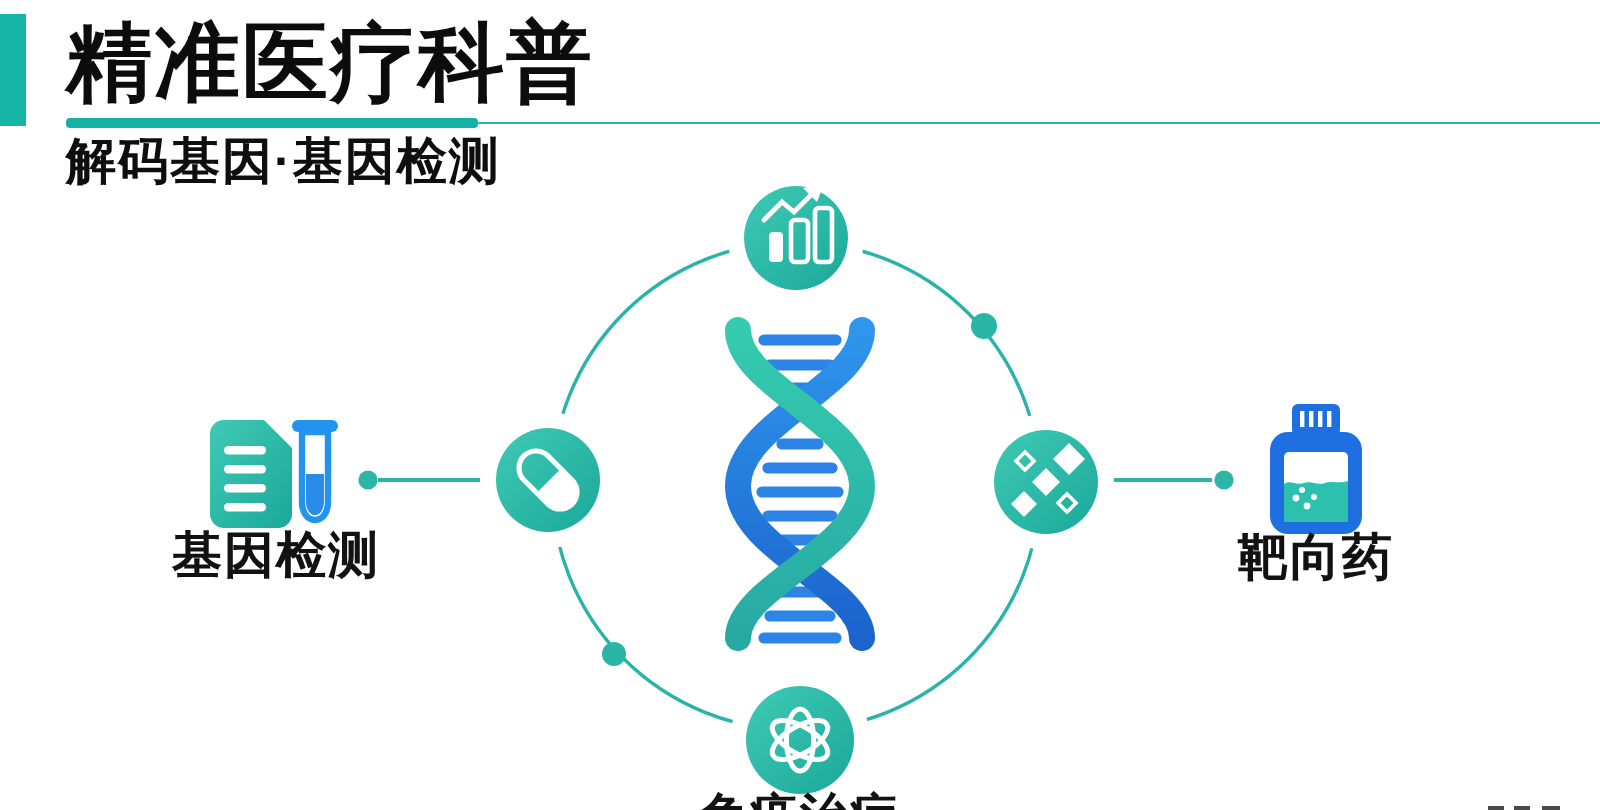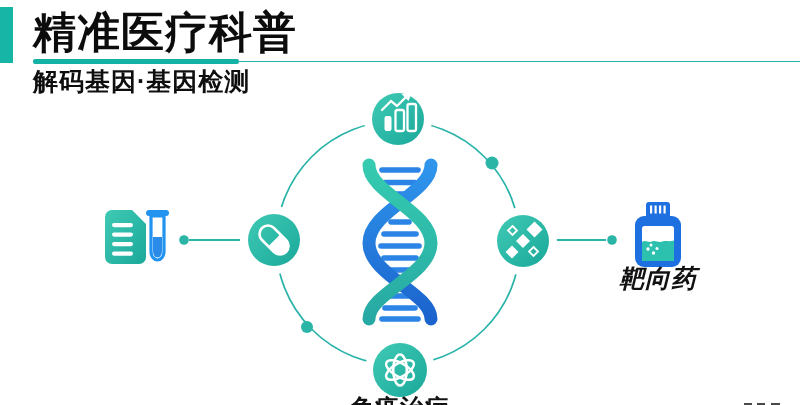--- a/index.html
+++ b/index.html
@@ -20,21 +20,21 @@
     font-weight:800;color:#0e0e0e;letter-spacing:1px;white-space:nowrap;
   }
   
   .diagram-svg{position:absolute;left:0;top:0;width:800px;height:405px;}
   
   .node-label{
     position:absolute;font-weight:900;color:#121212;font-size:24px;
     text-align:center;white-space:nowrap;letter-spacing:1px;
   }
   .label-left{left:86px;top:261px;width:102px;font-size:25px;}
-  .label-right{left:618px;top:262px;width:80px;font-size:25px;font-style:italic;}
+  .label-right{left:618px;top:262px;width:80px;font-size:25px;}
   .label-bottom{left:350px;top:392px;width:100px;}
   
   .page-marks{position:absolute;left:744px;top:403px;width:40px;height:3px;}
   .page-marks span{position:absolute;top:0;height:2.6px;background:#4a4a4a;display:block;}
   .page-marks .m1{left:0;width:8px;}
   .page-marks .m2{left:13px;width:8px;}
   .page-marks .m3{left:27px;width:9px;}
 </style>
 </head>
 <body>
@@ -168,20 +168,21 @@
         <g fill="#ffffff">
           <circle cx="14" cy="49" r="1.7"></circle>
           <circle cx="19.5" cy="53" r="1.7"></circle>
           <circle cx="17" cy="45" r="1.5"></circle>
           <circle cx="23" cy="48.5" r="1.5"></circle>
         </g>
       </g>
     </g>
   </svg>
 
+  <div class="node-label label-left">基因检测</div>
   <div class="node-label label-right">靶向药</div>
   <div class="node-label label-bottom">免疫治疗</div>
 
   <div class="page-marks">
     <span class="m1"></span>
       <span class="m2"></span>
       <span class="m3"></span>
   </div>
 </div>
 

